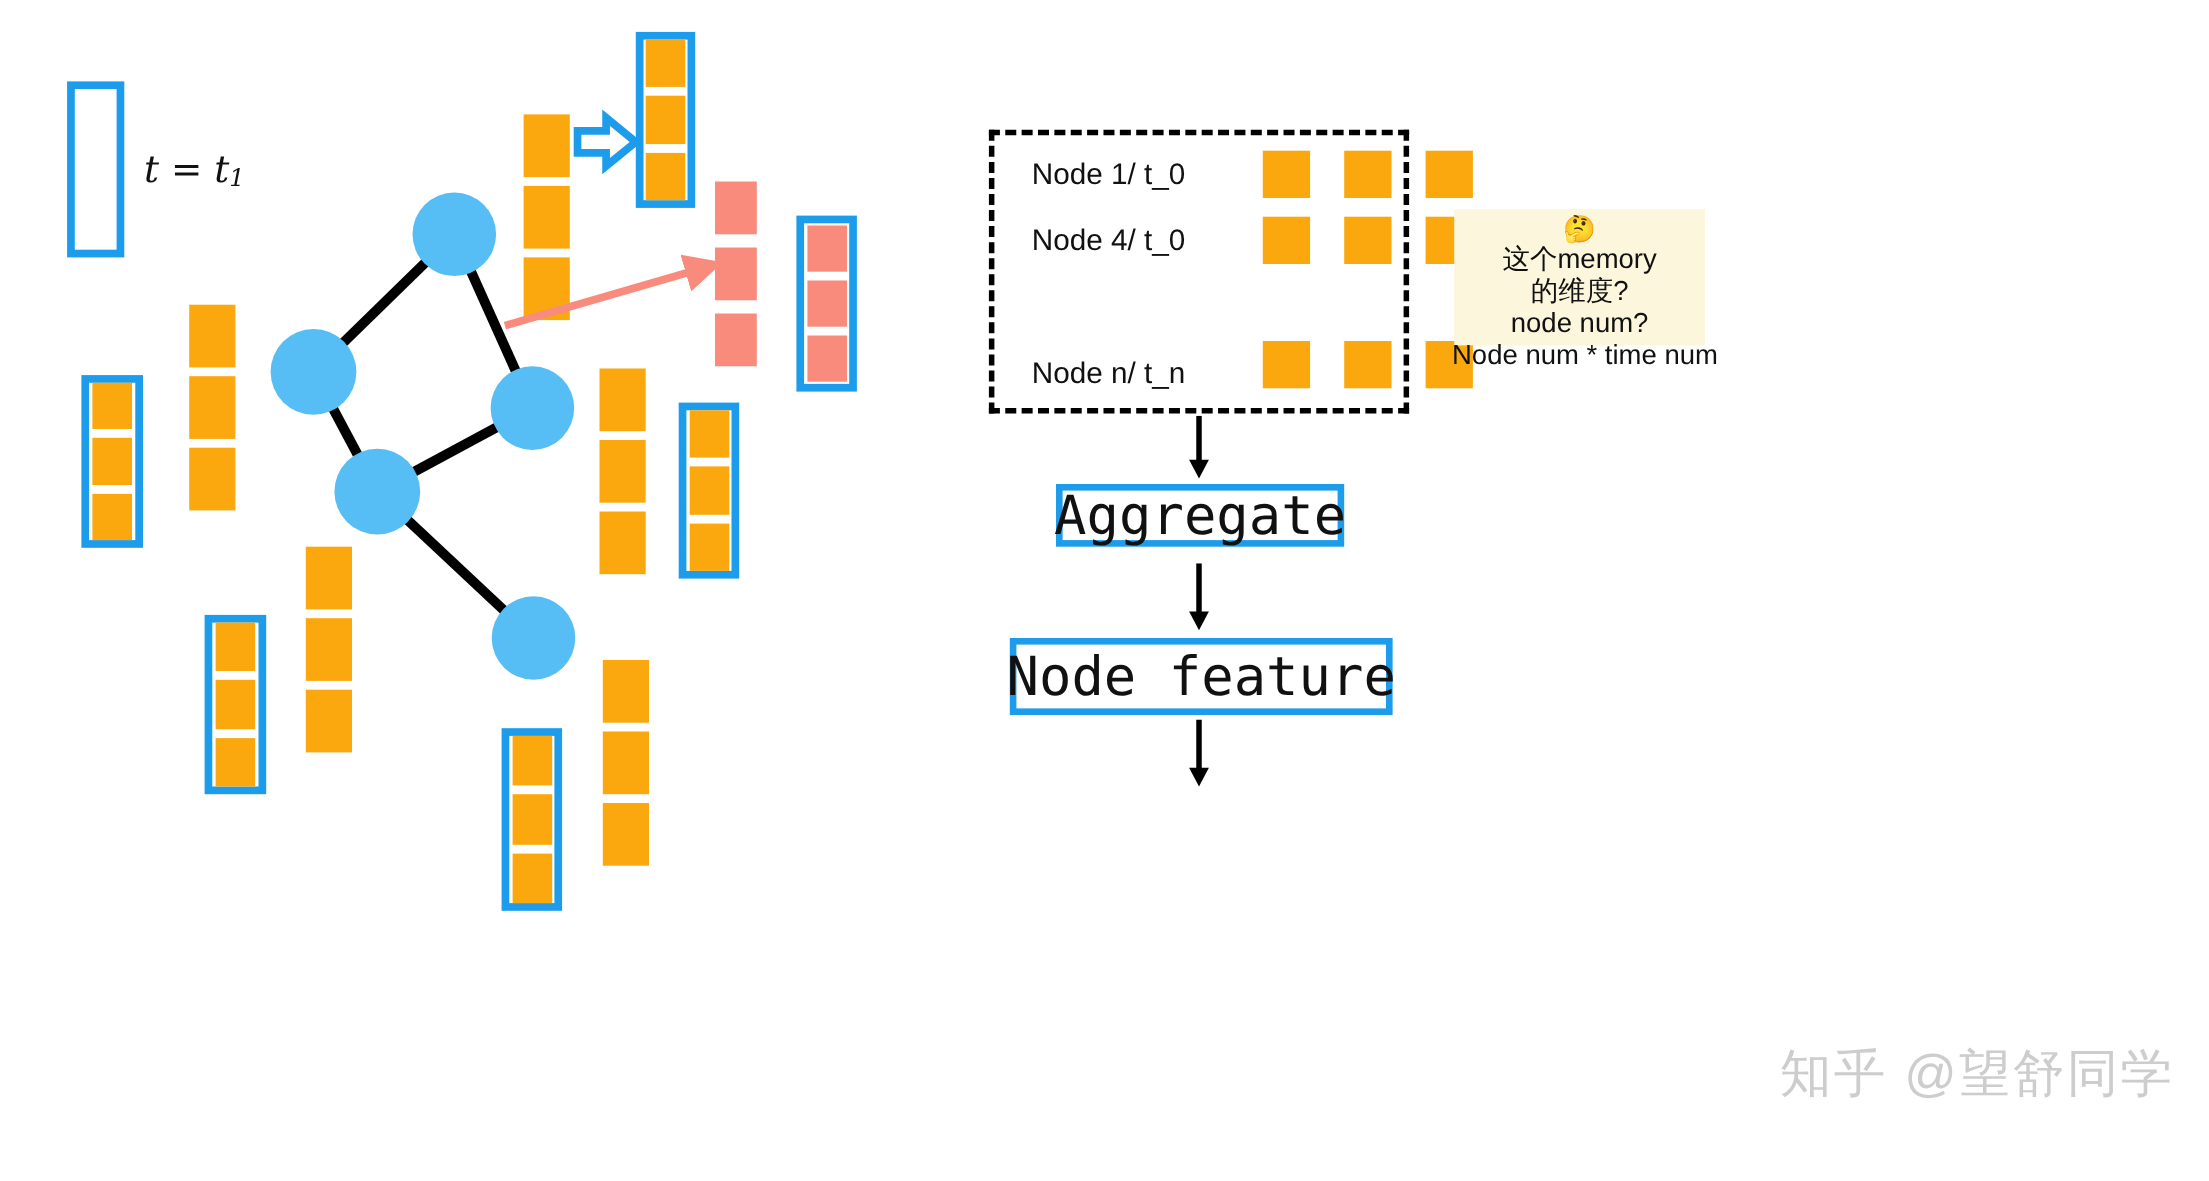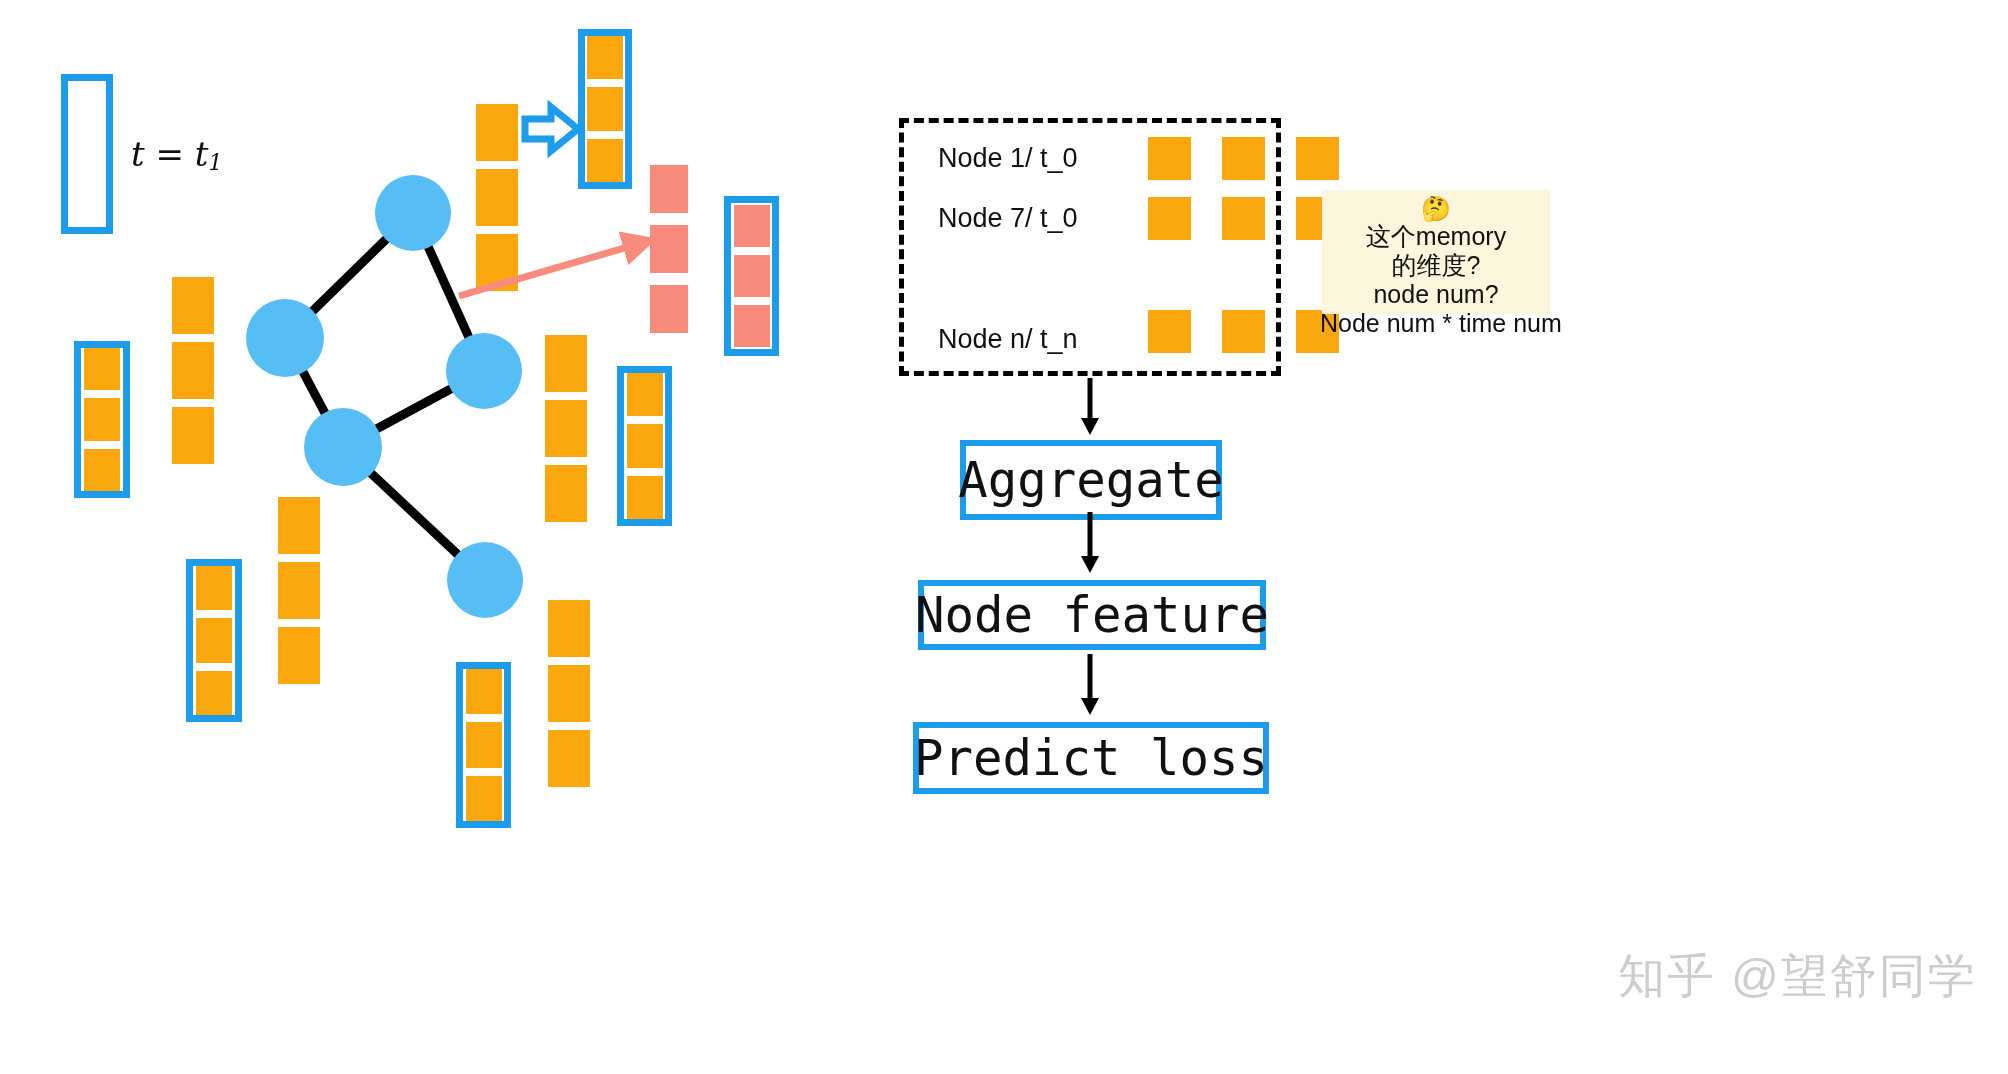--- a/index.html
+++ b/index.html
@@ -245,58 +245,55 @@
 
   <div class="dashed-panel" style="left:899px;top:118px;width:382px;height:258px;"></div>
 
   <div class="mem-row" style="left:938px;top:137px;">
     <span class="lbl">Node 1/ t_0</span>
     <span class="sq first"></span>
     <span class="sq"></span>
     <span class="sq"></span>
   </div>
   <div class="mem-row" style="left:938px;top:197px;">
-    <span class="lbl">Node 7/ t_0</span>
+    <span class="lbl">Node 4/ t_0</span>
     <span class="sq first"></span>
     <span class="sq"></span>
     <span class="sq"></span>
   </div>
   <div class="mem-row" style="left:938px;top:318px;">
     <span class="lbl">Node n/ t_n</span>
     <span class="sq first" style="position:relative;top:-8px;"></span>
     <span class="sq" style="position:relative;top:-8px;"></span>
     <span class="sq" style="position:relative;top:-8px;"></span>
   </div>
 
   <svg class="downarrow" style="left:1070px;top:378px;width:40px;height:58px;" viewBox="0 0 40 58">
     <line x1="20" y1="0" x2="20" y2="44" stroke="#000" stroke-width="5"></line>
     <path d="M20 57 L11 40 L29 40 Z" fill="#000"></path>
   </svg>
 
-  <div class="flowbox" style="left:960px;top:440px;width:262px;height:80px;font-size:49px;">
+  <div class="flowbox" style="left:960px;top:440px;width:262px;height:57px;font-size:49px;">
     <span>Aggregate</span>
   </div>
 
   <svg class="downarrow" style="left:1070px;top:512px;width:40px;height:62px;" viewBox="0 0 40 62">
     <line x1="20" y1="0" x2="20" y2="48" stroke="#000" stroke-width="5"></line>
     <path d="M20 61 L11 44 L29 44 Z" fill="#000"></path>
   </svg>
 
   <div class="flowbox" style="left:918px;top:580px;width:348px;height:70px;font-size:49px;">
     <span>Node feature</span>
   </div>
 
   <svg class="downarrow" style="left:1070px;top:654px;width:40px;height:62px;" viewBox="0 0 40 62">
     <line x1="20" y1="0" x2="20" y2="48" stroke="#000" stroke-width="5"></line>
     <path d="M20 61 L11 44 L29 44 Z" fill="#000"></path>
   </svg>
 
-  <div class="flowbox" style="left:913px;top:722px;width:356px;height:72px;font-size:49px;">
-    <span>Predict loss</span>
-  </div>
 
   <div class="sticky" style="left:1322px;top:190px;width:228px;height:124px;">
     <span class="emoji">🤔</span>
     <span class="ln">这个memory</span>
     <span class="ln">的维度?</span>
     <span class="ln">node num?</span>
     <span class="ln" style="margin-left:-8px;">Node num * time num</span>
   </div>
 
   <div class="watermark" style="left:1618px;top:945px;">

